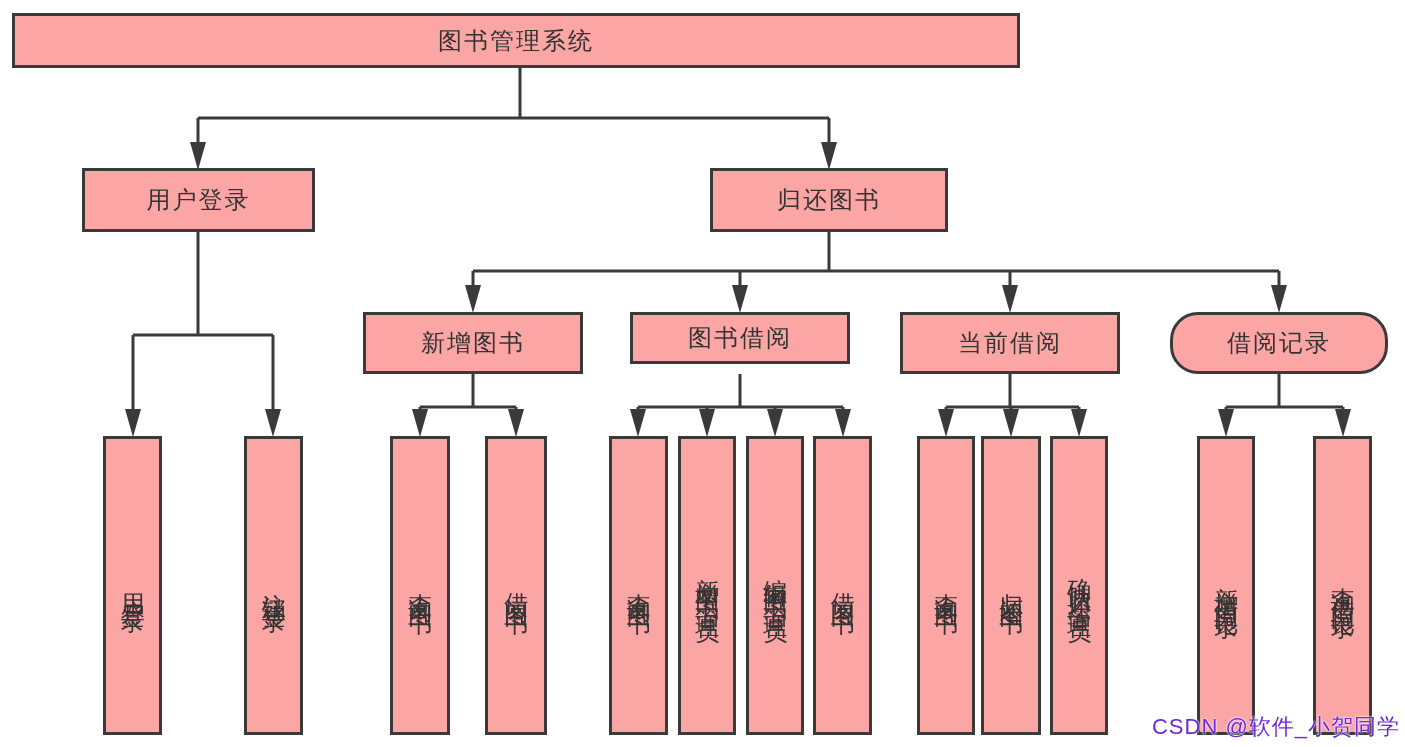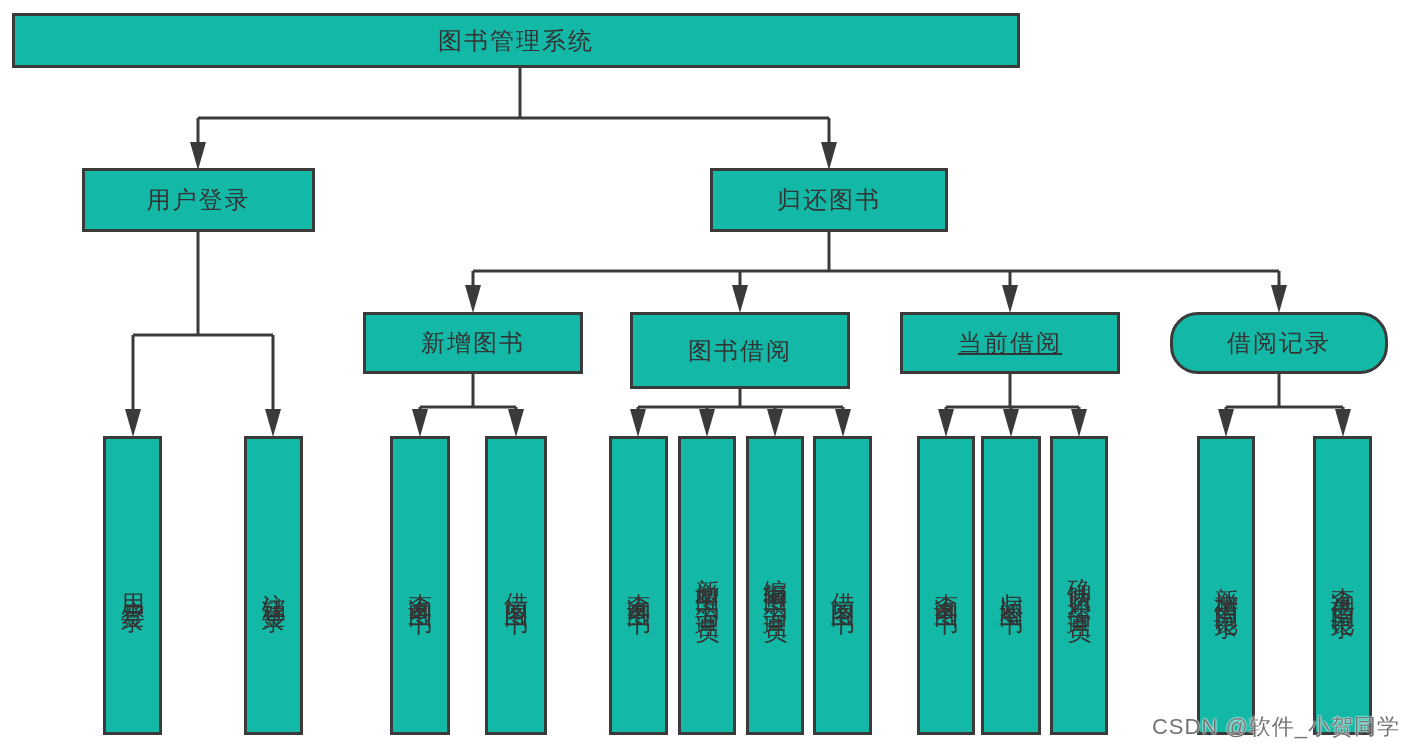--- a/index.html
+++ b/index.html
@@ -15,21 +15,21 @@
     background: #ffffff;
   }
   svg.connectors {
     position: absolute;
     left: 0; top: 0;
     width: 1405px; height: 747px;
   }
   .node {
     position: absolute;
     box-sizing: border-box;
-    background: #14b8a6;
+    background: #fca5a5;
     border: 3px solid #3a3a3a;
     display: flex;
     align-items: center;
     justify-content: center;
     color: #333333;
     font-size: 24px;
   }
   .hnode span {
     letter-spacing: 2px;
     white-space: nowrap;
@@ -41,42 +41,42 @@
     letter-spacing: 6px;
     font-size: 24px;
     color: #333333;
     line-height: 1.1;
   }
   
   .n-root { left: 12px;   top: 13px;  width: 1008px; height: 55px; }
   .n-l2a  { left: 82px;   top: 168px; width: 233px;  height: 64px; }
   .n-l2b  { left: 710px;  top: 168px; width: 238px;  height: 64px; }
   .n-l3a  { left: 363px;  top: 312px; width: 220px;  height: 62px; }
-  .n-l3b  { left: 630px;  top: 312px; width: 220px;  height: 77px; }
-  .n-l3c  { left: 900px;  top: 312px; width: 220px;  height: 62px; text-decoration: underline; }
+  .n-l3b  { left: 630px;  top: 312px; width: 220px;  height: 52px; }
+  .n-l3c  { left: 900px;  top: 312px; width: 220px;  height: 62px; }
   .n-l3d  { left: 1170px; top: 312px; width: 218px;  height: 62px; border-radius: 28px; }
   .leaf   { top: 436px; height: 299px; }
   .n-a1 { left: 103px;  width: 59px; }
   .n-a2 { left: 244px;  width: 59px; }
   .n-b1 { left: 390px;  width: 60px; }
   .n-b2 { left: 485px;  width: 62px; }
   .n-c1 { left: 609px;  width: 59px; }
   .n-c2 { left: 678px;  width: 58px; }
   .n-c3 { left: 746px;  width: 58px; }
   .n-c4 { left: 813px;  width: 59px; }
   .n-d1 { left: 917px;  width: 58px; }
   .n-d2 { left: 981px;  width: 60px; }
   .n-d3 { left: 1050px; width: 58px; }
   .n-e1 { left: 1197px; width: 58px; }
   .n-e2 { left: 1313px; width: 59px; }
   .watermark {
     position: absolute;
     right: 5px; bottom: 5px;
     font-size: 22px;
-    color: #737373;
+    color: #6d28d9;
     letter-spacing: 1px;
     z-index: 5;
     text-shadow: 0 0 2px #ffffff, 0 0 2px #ffffff;
     white-space: nowrap;
   }
 </style>
 </head>
 <body>
 
 <div id="stage">

